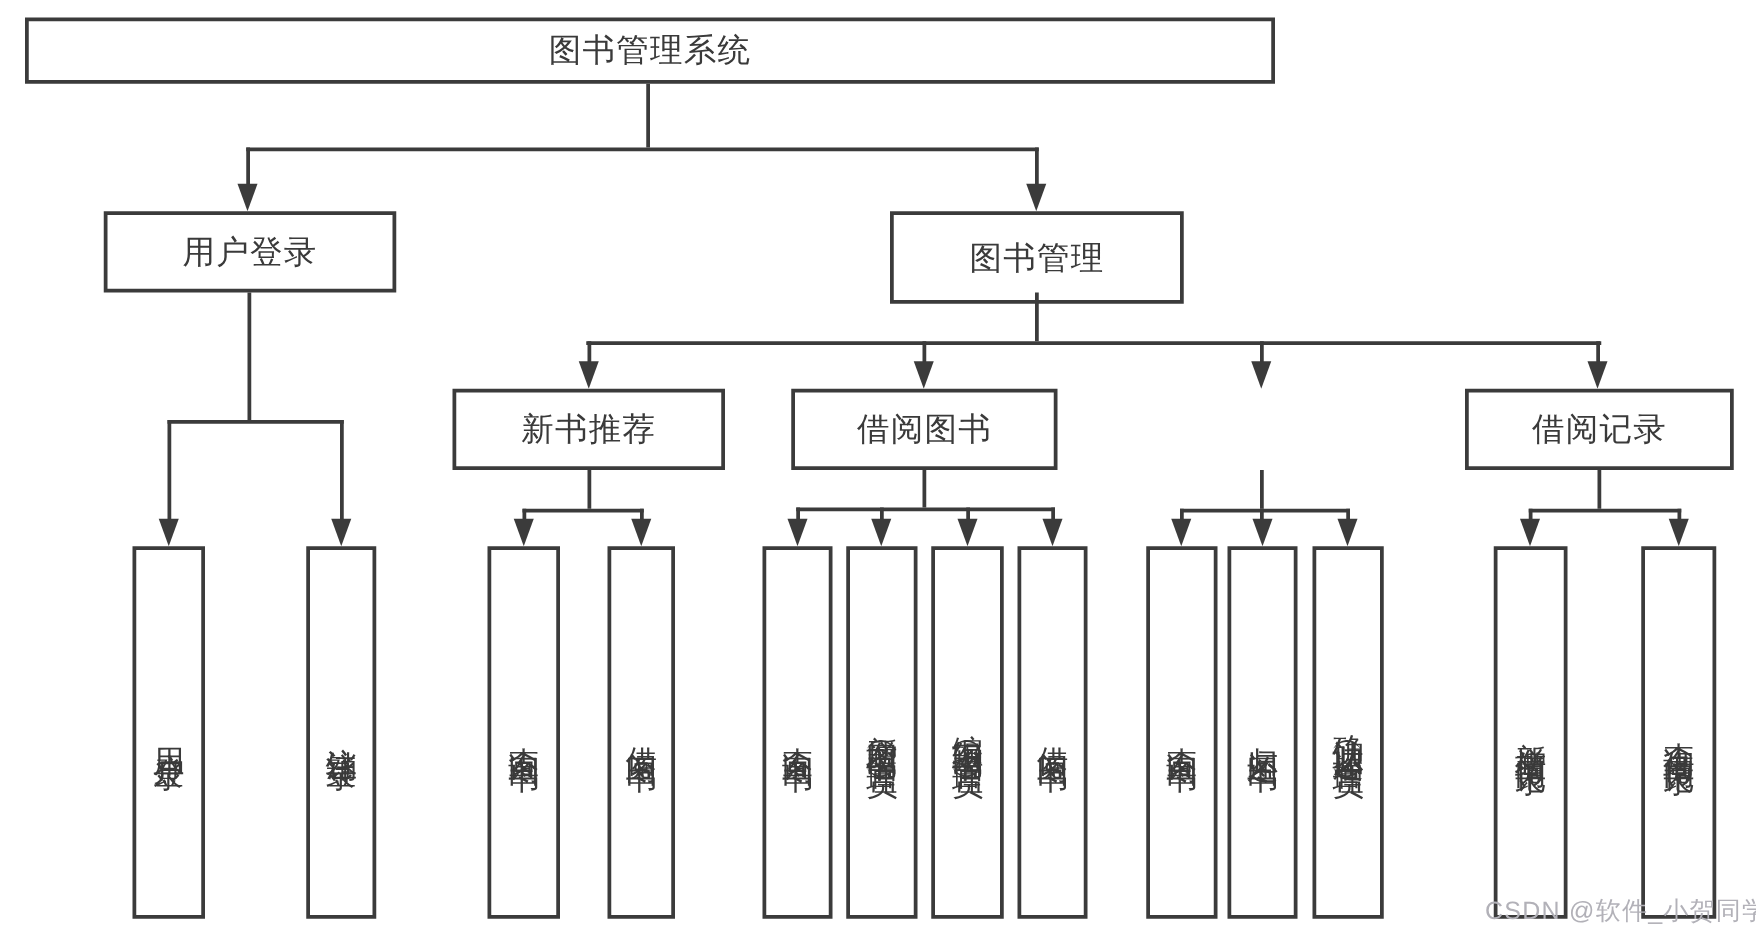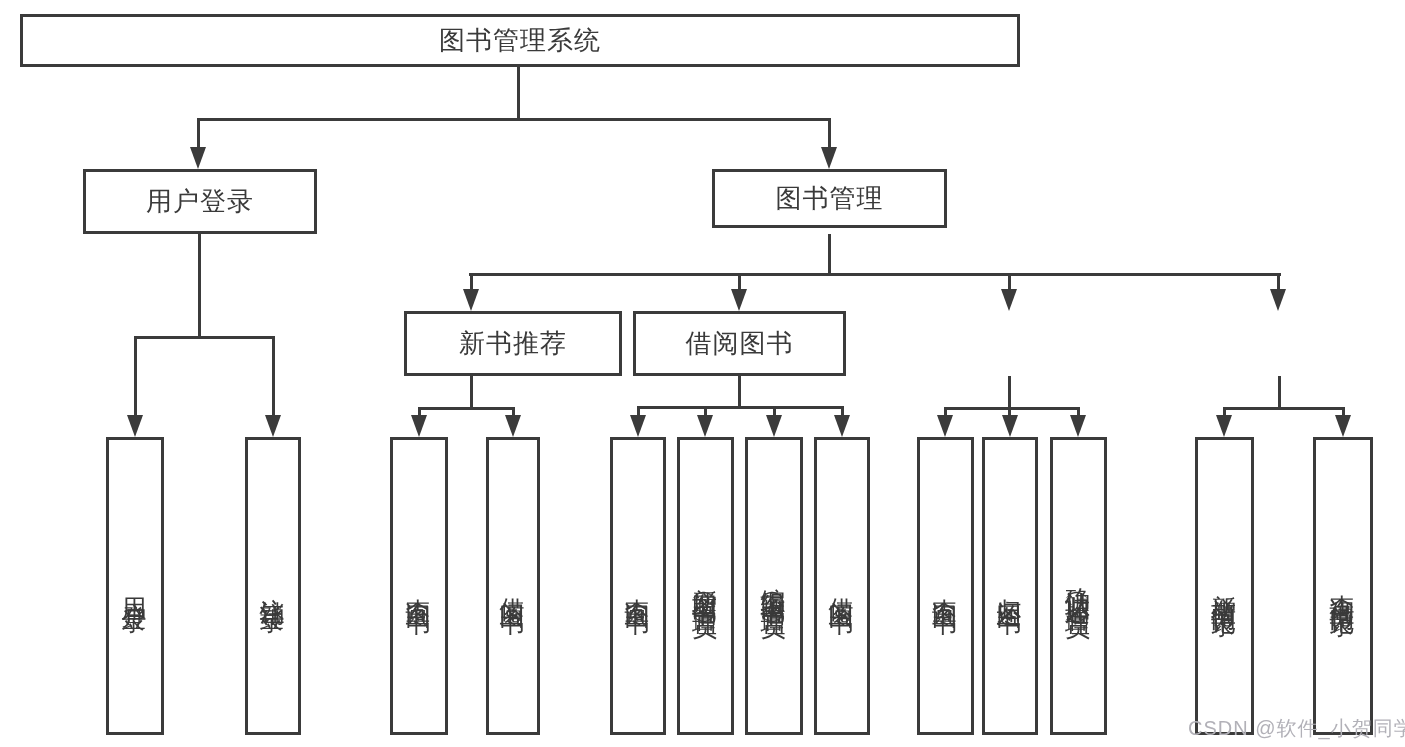--- a/index.html
+++ b/index.html
@@ -71,21 +71,21 @@
   <div class="line" style="left:517px; top:67px; width:3px; height:51px;"></div>
   <div class="line" style="left:197px; top:118px; width:634px; height:3px;"></div>
   <div class="line" style="left:197px; top:118px; width:3px; height:31px;"></div>
   <div class="line" style="left:828px; top:118px; width:3px; height:31px;"></div>
   <div class="arrow" style="left:190px; top:147px;"></div>
   <div class="arrow" style="left:821px; top:147px;"></div>
 
   <div class="node hnode" style="left:83px; top:169px; width:234px; height:65px;">
     <span>用户登录</span>
   </div>
-  <div class="node hnode" style="left:712px; top:169px; width:235px; height:59px;">
+  <div class="node hnode" style="left:712px; top:169px; width:235px; height:74px;">
     <span>图书管理</span>
   </div>
 
   <div class="line" style="left:198px; top:234px; width:3px; height:102px;"></div>
   <div class="line" style="left:134px; top:336px; width:141px; height:3px;"></div>
   <div class="line" style="left:134px; top:336px; width:3px; height:81px;"></div>
   <div class="line" style="left:272px; top:336px; width:3px; height:81px;"></div>
   <div class="arrow" style="left:127px; top:415px;"></div>
   <div class="arrow" style="left:265px; top:415px;"></div>
 
@@ -93,25 +93,28 @@
   <div class="line" style="left:469px; top:273px; width:812px; height:3px;"></div>
   <div class="line" style="left:470px; top:273px; width:3px; height:19px;"></div>
   <div class="line" style="left:738px; top:273px; width:3px; height:19px;"></div>
   <div class="line" style="left:1008px; top:273px; width:3px; height:19px;"></div>
   <div class="line" style="left:1277px; top:273px; width:3px; height:19px;"></div>
   <div class="arrow" style="left:463px; top:289px;"></div>
   <div class="arrow" style="left:731px; top:289px;"></div>
   <div class="arrow" style="left:1001px; top:289px;"></div>
   <div class="arrow" style="left:1270px; top:289px;"></div>
 
-  <div class="node hnode" style="left:362px; top:311px; width:218px; height:65px;margin-left:42px;">
+  <div class="node hnode" style="left:362px; top:311px; width:218px; height:65px;">
     <span>新书推荐</span>
   </div>
   <div class="node hnode" style="left:633px; top:311px; width:213px; height:65px;">
     <span>借阅图书</span>
+  </div>
+  <div class="node hnode" style="left:1172px; top:311px; width:215px; height:65px;">
+    <span>借阅记录</span>
   </div>
 
   <div class="line" style="left:470px; top:376px; width:3px; height:31px;"></div>
   <div class="line" style="left:418px; top:407px; width:97px; height:3px;"></div>
   <div class="line" style="left:418px; top:407px; width:3px; height:10px;"></div>
   <div class="line" style="left:512px; top:407px; width:3px; height:10px;"></div>
   <div class="arrow" style="left:411px; top:415px;"></div>
   <div class="arrow" style="left:505px; top:415px;"></div>
 
   <div class="line" style="left:738px; top:376px; width:3px; height:30px;"></div>

